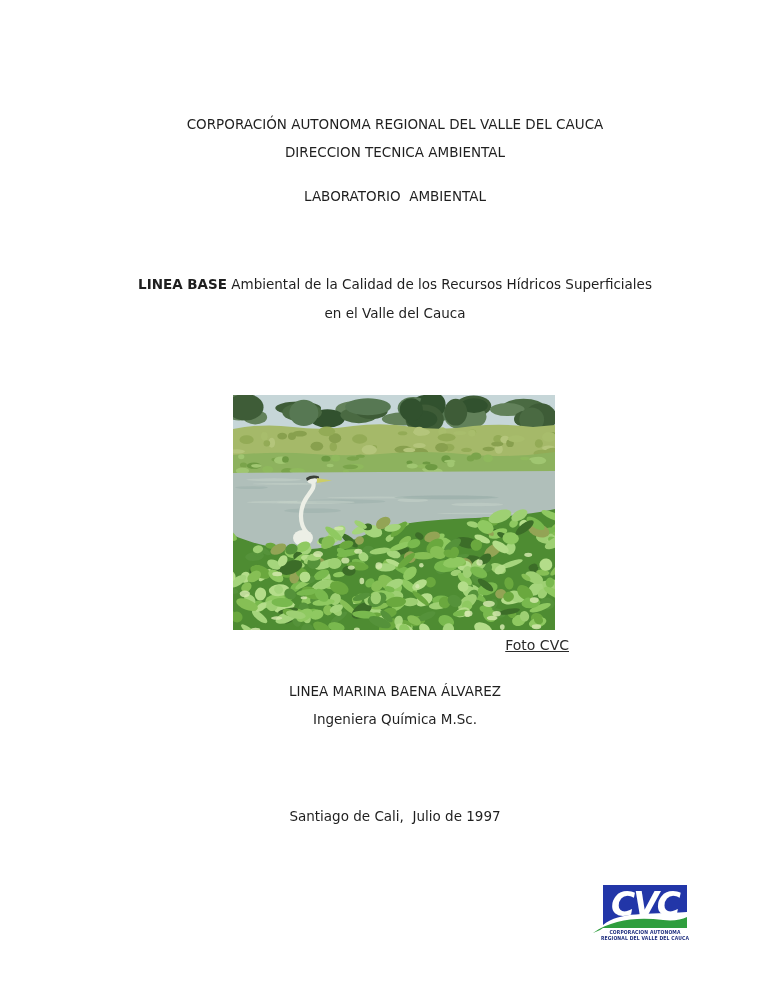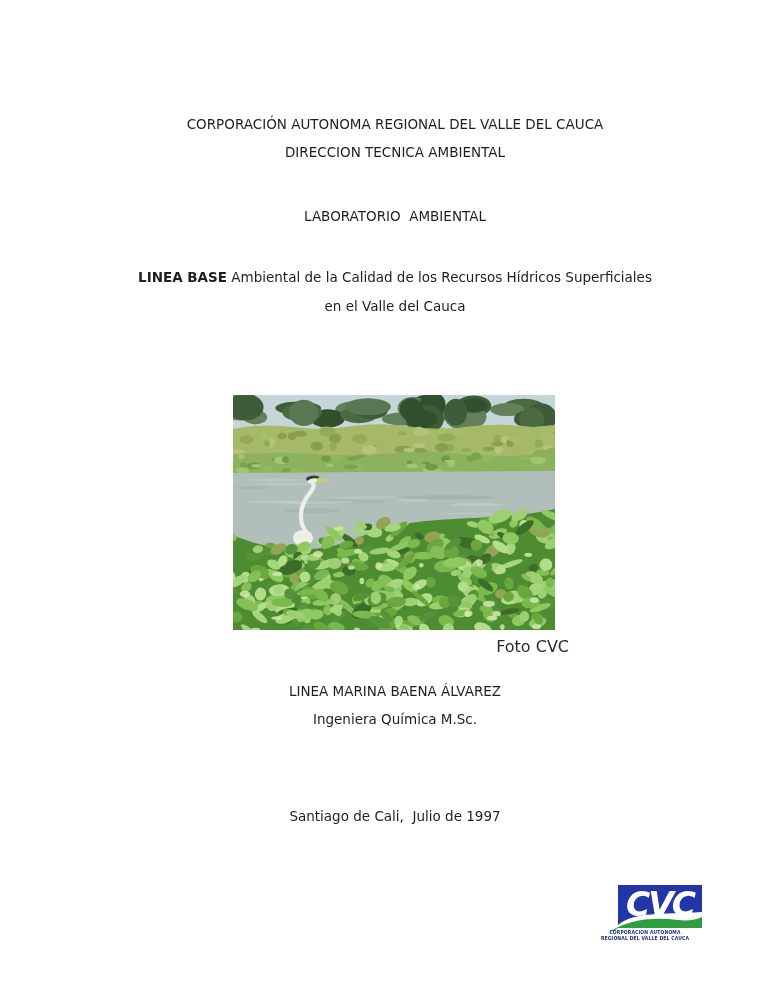--- a/index.html
+++ b/index.html
@@ -10,34 +10,34 @@
     font-family:"DejaVu Sans","Liberation Sans",sans-serif;
     color:#1f1f1f;
     overflow:hidden;
   }
   .tl{white-space:pre-wrap;}
   .center-block{
     position:absolute;left:110px;width:570px;
     text-align:center;font-size:13.5px;line-height:28px;
   }
   .header-block{top:110px;}
-  .lab-line{margin-top:36px;}
-  .subject-block{top:263px;line-height:29px;}
+  .lab-line{margin-top:16px;}
+  .subject-block{top:270px;line-height:29px;}
   .subject-block b{font-weight:bold;}
   .photo-wrap{
     position:absolute;left:233px;top:395px;width:322px;height:235px;
   }
   .photo-wrap svg{display:block;}
   .photo-caption{
     position:absolute;left:233px;top:637px;width:336px;
-    text-align:right;font-size:16px;color:#2a2a2a;
+    text-align:right;font-size:14px;color:#2a2a2a;text-decoration:underline;
   }
   .author-block{top:677px;}
   .date-block{top:802px;}
-  .logo-wrap{position:absolute;left:608px;top:885px;width:104px;height:64px;}
+  .logo-wrap{position:absolute;left:593px;top:885px;width:104px;height:64px;}
   .logo-caption{
     position:absolute;left:505px;top:930px;width:280px;
     transform:scale(0.5);transform-origin:top center;
     text-align:center;font-size:9px;line-height:11px;
     font-weight:bold;letter-spacing:0.3px;color:#1d2d7d;
   }
 </style>
 </head>
 <body>
 

